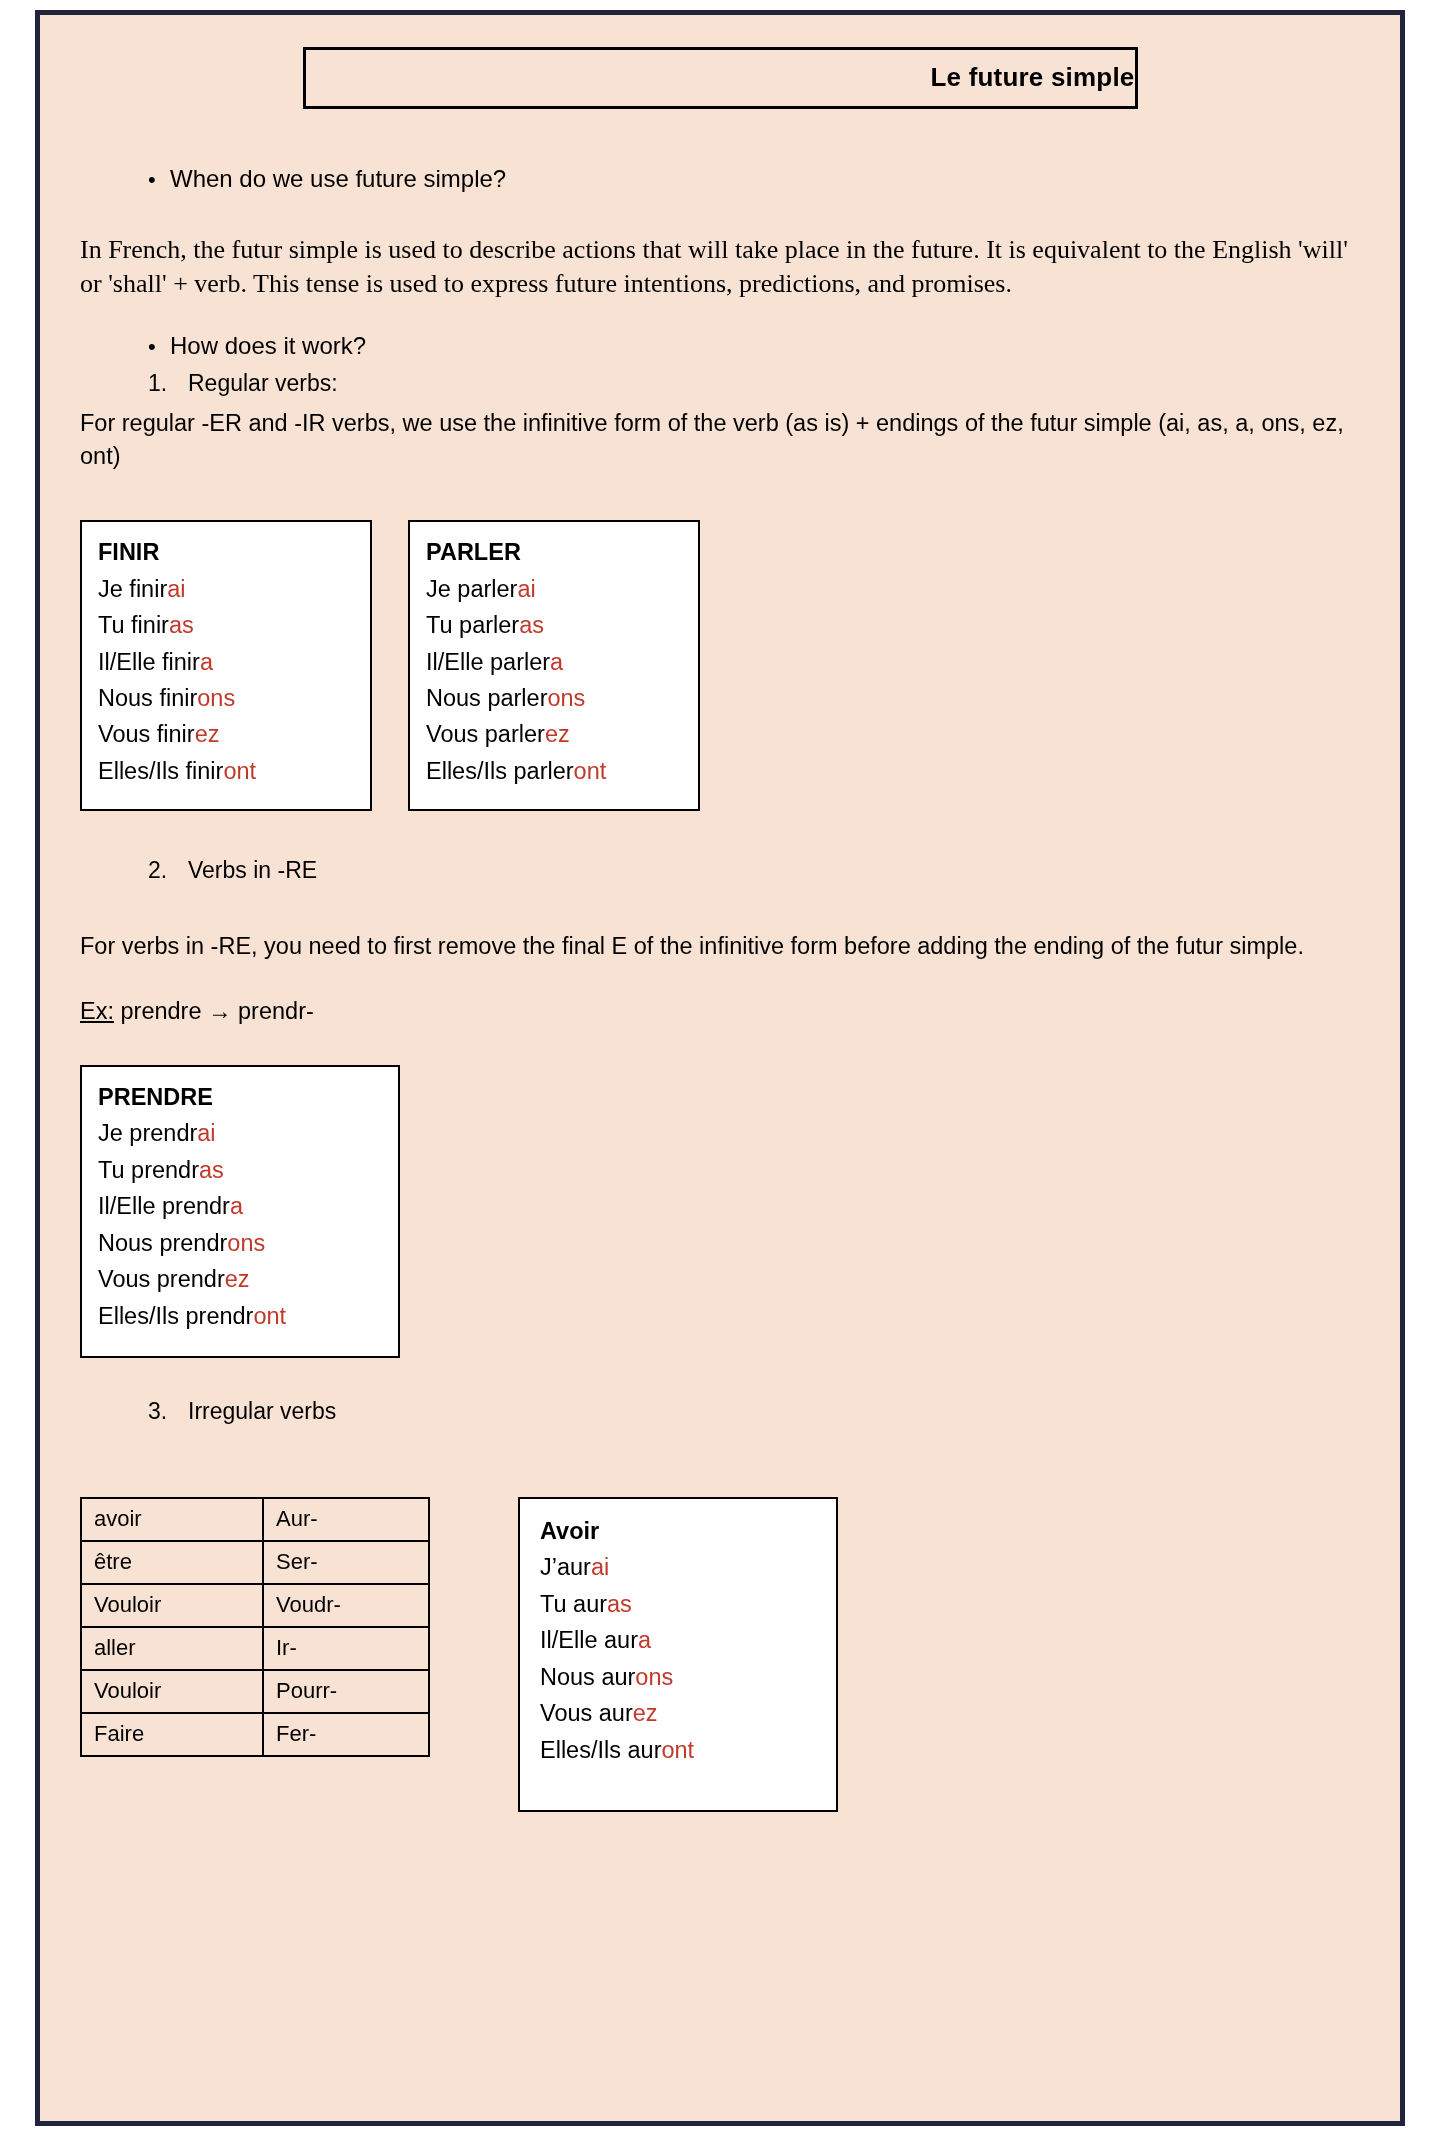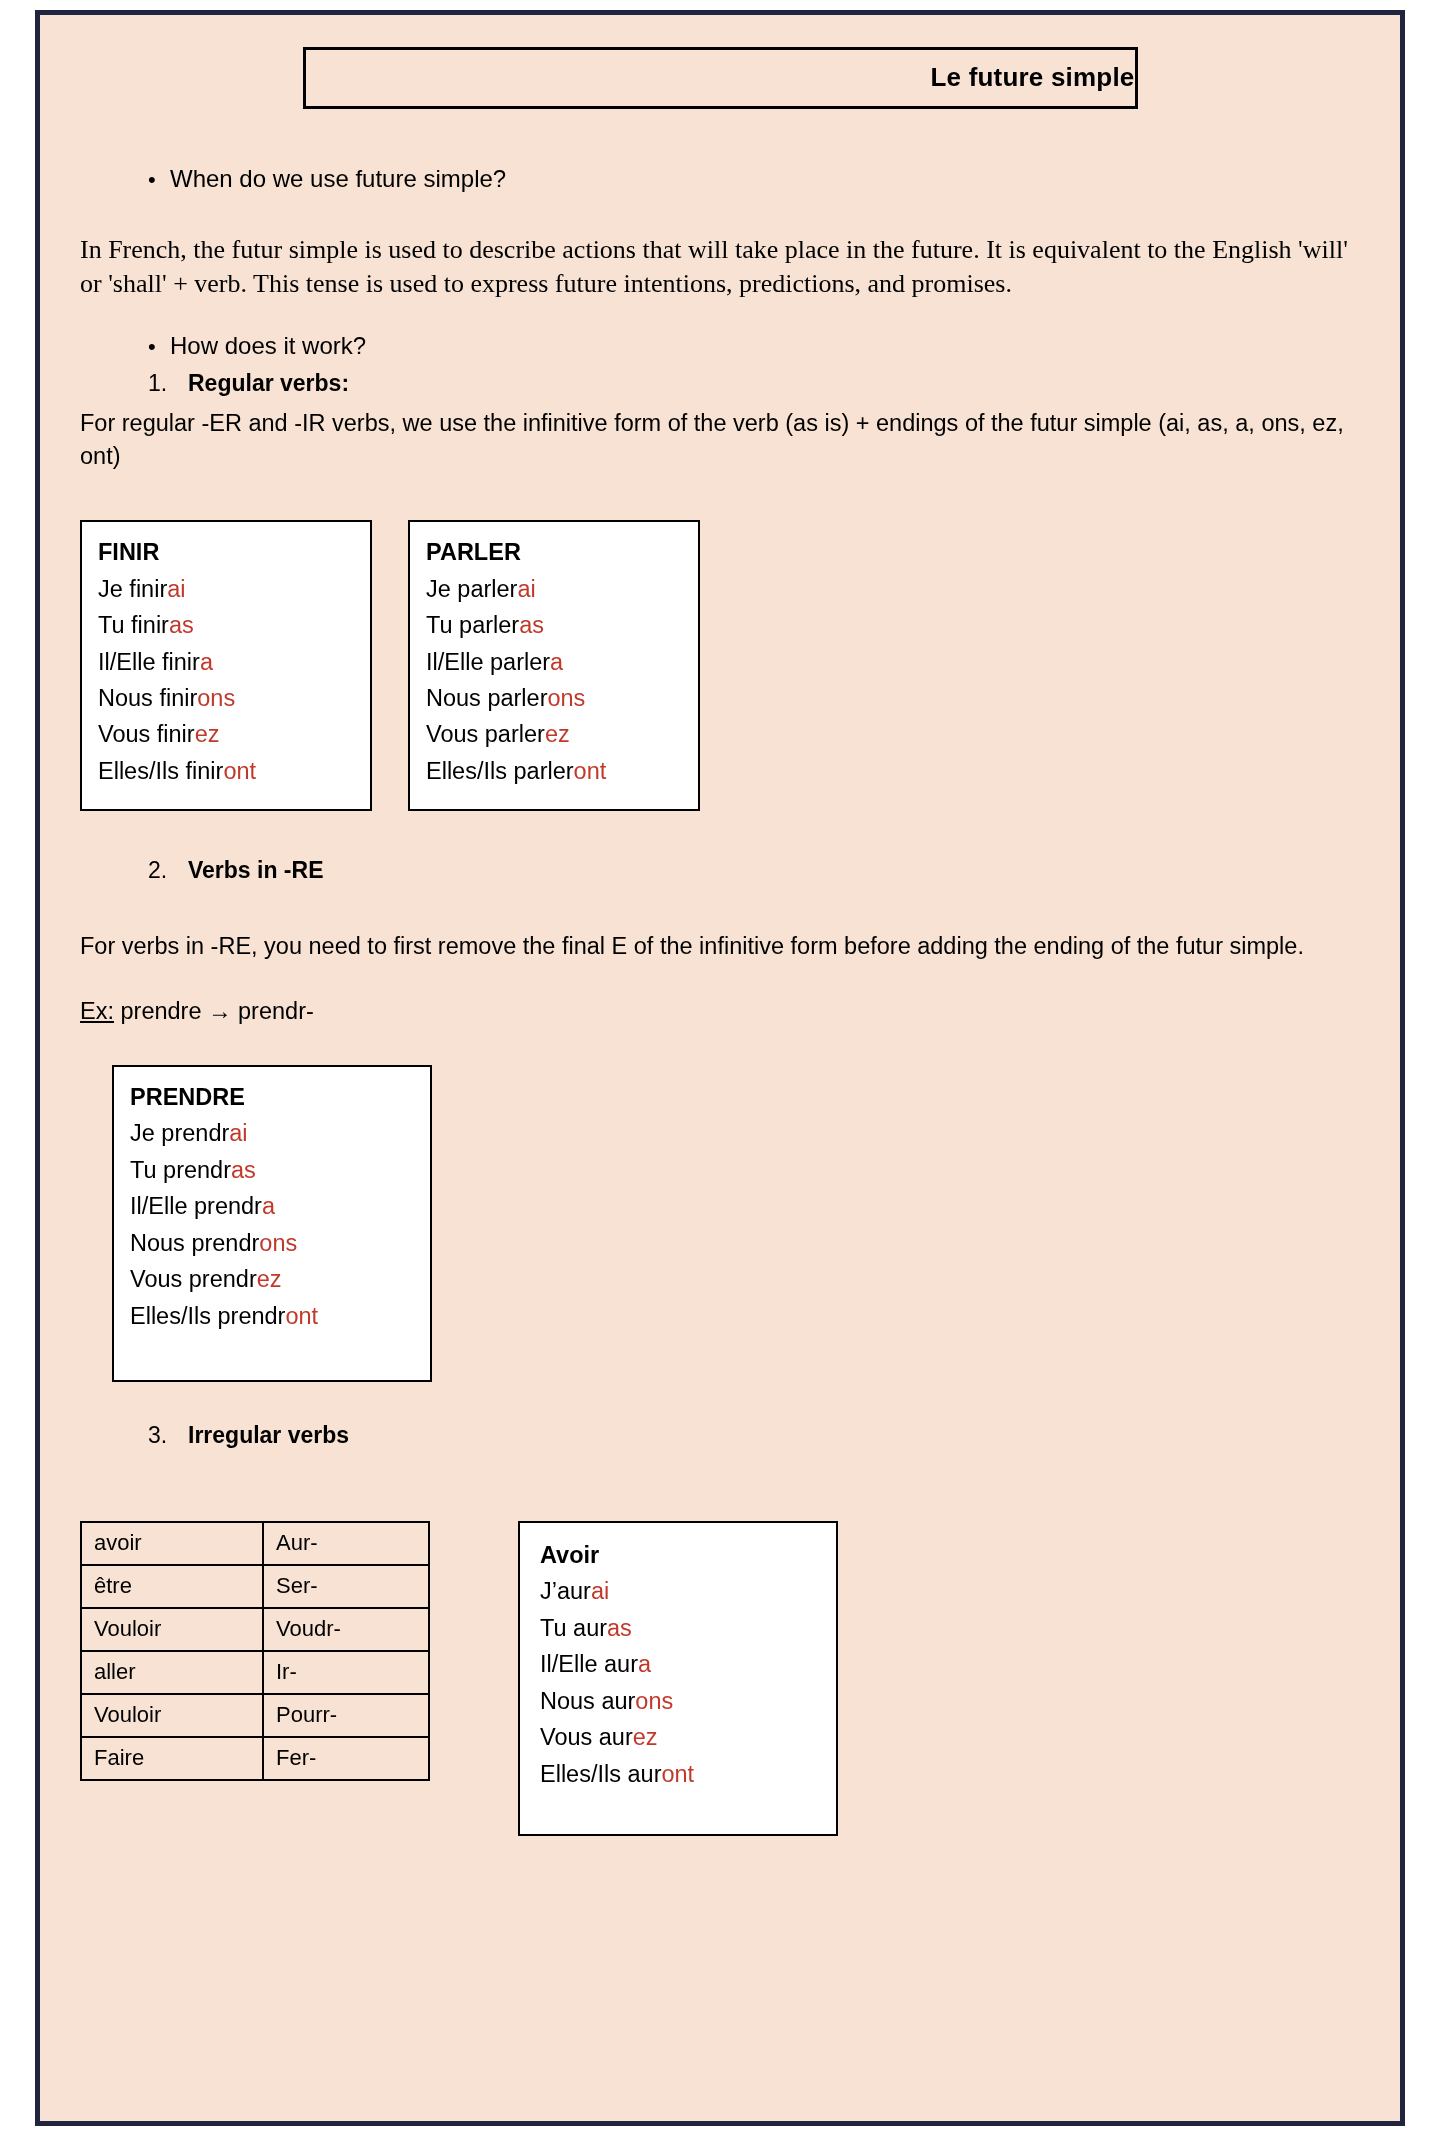--- a/index.html
+++ b/index.html
@@ -79,21 +79,20 @@
     margin-left: 68px;
   }
   .num-index {
     width: 40px;
     font-size: 23px;
     color: #000;
   }
   .num-label {
     font-size: 23px;
     color: #000;
-    font-weight: bold;
   }
 
   
   .para-serif {
     font-family: "Liberation Serif", serif;
     font-size: 26px;
     line-height: 1.32;
     color: #000;
     margin: 0;
     max-width: 1270px;
@@ -131,21 +130,21 @@
   .conj-box .conj-line {
     font-size: 23.5px;
     color: #000;
     line-height: 1.55;
     white-space: nowrap;
   }
   .conj-line .ending { color: #C0392B; }
 
   .box-finir  { width: 292px; }
   .box-parler { width: 292px; margin-left: 36px; }
-  .box-prendr { width: 320px; padding-bottom: 46px; margin-left: 32px; }
+  .box-prendr { width: 320px; padding-bottom: 22px; }
   .box-avoir  { width: 320px; padding: 14px 16px 42px 20px; }
 
   
   .irr-table {
     border-collapse: collapse;
     background: transparent;
     width: 350px;
   }
   .irr-table td {
     border: 2px solid #000000;

